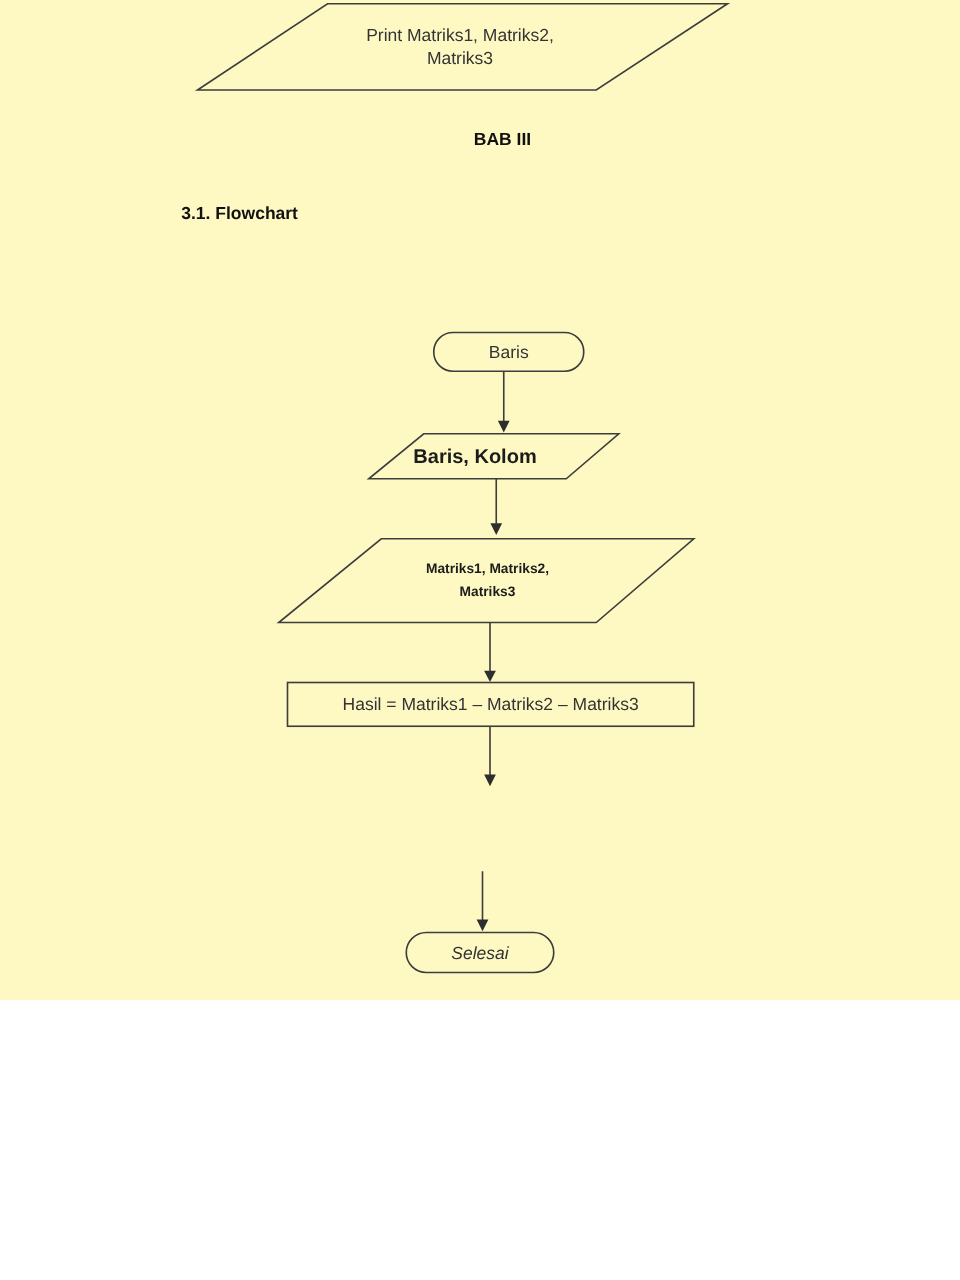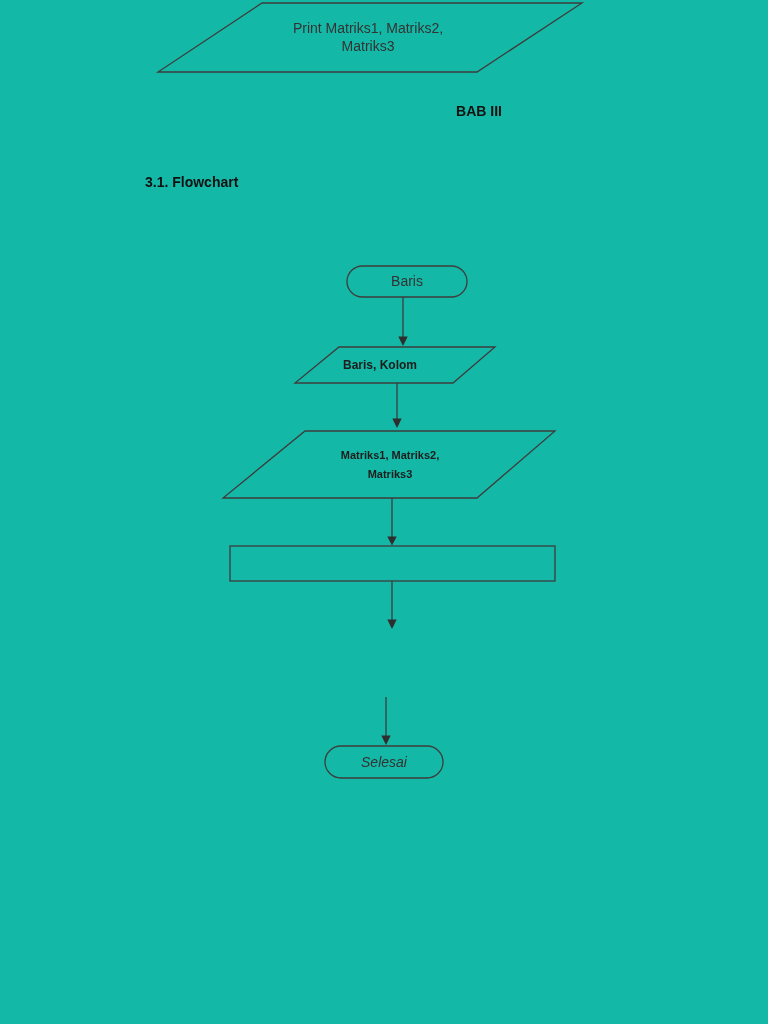--- a/index.html
+++ b/index.html
@@ -4,22 +4,22 @@
 <title>Flowchart Document Page</title>
 <style>
   html, body {
     margin: 0;
     padding: 0;
     background: #ffffff;
   }
   .page {
     position: relative;
     width: 768px;
-    height: 1024px;
-    background: #14b8a6;
+    height: 800px;
+    background: #fef9c3;
     overflow: hidden;
     font-family: "Liberation Sans", sans-serif;
   }
   .shapes-layer {
     position: absolute;
     left: 0;
     top: 0;
     width: 768px;
     height: 1024px;
   }
@@ -39,21 +39,21 @@
     font-family: "Liberation Sans", sans-serif;
     font-weight: bold;
     font-size: 14px;
     line-height: 16px;
     color: #111111;
     white-space: nowrap;
   }
   .heading.centered {
     left: 302px;
     width: 200px;
-    text-align: right;
+    text-align: center;
   }
 </style>
 </head>
 <body>
 
 <div class="page">
 
   <svg class="shapes-layer" viewBox="0 0 768 1024">
     <g fill="none" stroke="#3d3d3d" stroke-width="1.3">
       <polygon points="262,3 582,3 477,72 158,72"></polygon>
@@ -84,26 +84,27 @@
       <line x1="386" y1="697" x2="386" y2="736" stroke="#3d3d3d" stroke-width="1.3"></line>
       <polygon points="381.3,735.5 390.7,735.5 386,745" fill="#2e2e2e"></polygon>
     </g>
   </svg>
 
   <div class="lbl" style="left:262px; top:19px; width:212px;">Print Matriks1, Matriks2,
 Matriks3</div>
 
   <div class="lbl" style="left:347px; top:273px; width:120px; line-height:16px;">Baris</div>
 
-  <div class="lbl bold" style="left:320px; top:358px; width:120px; font-size:12px; line-height:15px;">Baris, Kolom</div>
+  <div class="lbl bold" style="left:320px; top:358px; width:120px; font-size:16px; line-height:15px;">Baris, Kolom</div>
 
   <div class="lbl bold" style="left:290px; top:446px; width:200px; font-size:11px; line-height:19px;">Matriks1, Matriks2,
 Matriks3</div>
 
+  <div class="lbl" style="left:245px; top:555px; width:295px; line-height:16px;">Hasil = Matriks1 – Matriks2 – Matriks3</div>
 
   <div class="lbl" style="left:325px; top:754px; width:118px; line-height:16px;font-style:italic;">Selesai</div>
 
   <div class="heading centered" style="top:103px;">BAB III</div>
 
 
-  <div class="heading" style="left:145px; top:174px;text-align:center;">3.1. Flowchart</div>
+  <div class="heading" style="left:145px; top:162px;text-align:center;">3.1. Flowchart</div>
 
 </div>
 
 </body></html>

